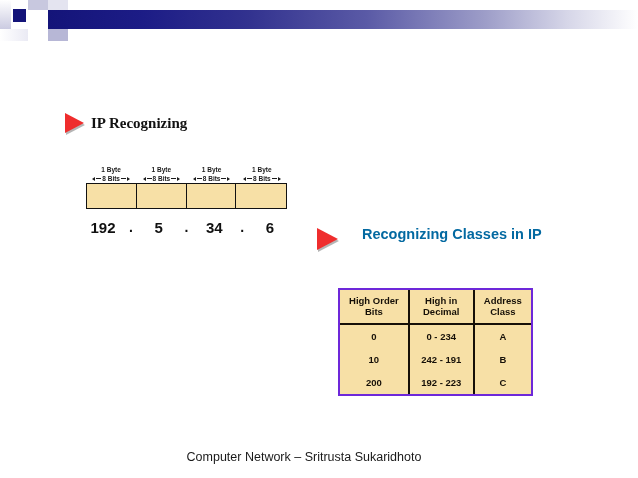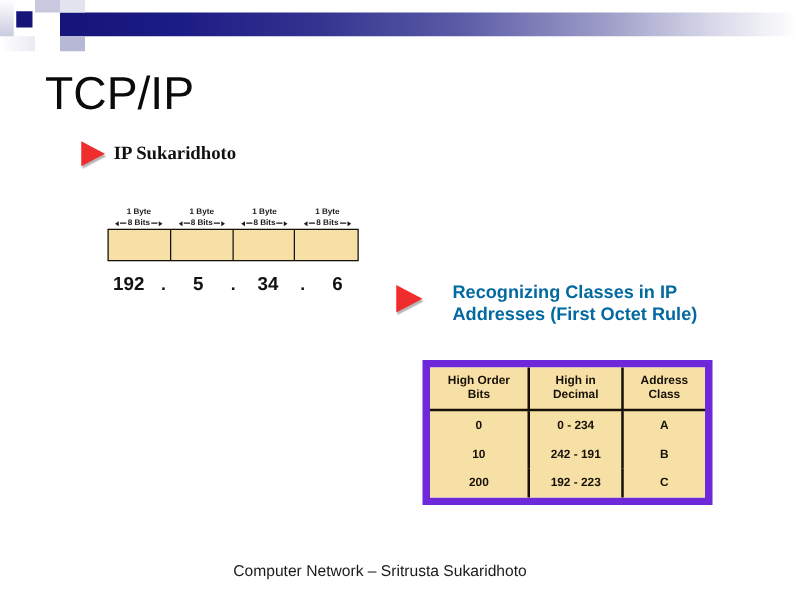--- a/index.html
+++ b/index.html
@@ -159,22 +159,22 @@
     color: #111111;
   }
   .octet-values .num { width: 34px; text-align: center; }
   .octet-values .dot { width: 10px; text-align: center; font-size: 14px; }
 
   
   .class-table {
     position: absolute;
     left: 338px;
     top: 288px;
-    width: 232px;
-    border: 6px solid #6d28d9;
+    width: 195px;
+    border: 2px solid #6d28d9;
     box-sizing: border-box;
     background: #c2410c;
     border-collapse: collapse;
   }
   .class-table table {
     width: 100%;
     border-collapse: collapse;
     background: #f7e0a6;
   }
   .class-table th {
@@ -224,24 +224,23 @@
     <div class="banner-bar"></div>
     <div class="sq sq-b"></div>
     <div class="sq sq-g"></div>
     <div class="sq sq-f"></div>
     <div class="sq sq-c"></div>
     <div class="sq sq-d"></div>
     <div class="sq sq-e"></div>
     <div class="sq sq-a"></div>
   </div>
 
-  <div class="slide-title">TCP/IP</div>
 
   <div class="tri tri-1"></div>
-  <div class="subhead-1">IP Sukaridhoto</div>
+  <div class="subhead-1">IP Recognizing</div>
 
   <div class="byte-diagram">
     <div class="byte-heads">
       <div class="byte-head">
         <div>1 Byte</div>
         <div class="bits-line">
           <span class="arrow-l"></span>
             <span class="dash"></span>
           <span>8 Bits</span>
           <span class="dash"></span>
@@ -293,21 +292,20 @@
     <span class="num">5</span>
     <span class="dot">.</span>
     <span class="num">34</span>
     <span class="dot">.</span>
     <span class="num">6</span>
   </div>
 
   <div class="tri tri-2"></div>
   <div class="subhead-2">
     <div>Recognizing Classes in IP</div>
-    <div>Addresses (First Octet Rule)</div>
   </div>
 
   <div class="class-table">
     <table>
       <thead>
         <tr>
           <th class="col-1">
             <div>High Order</div>
             <div>Bits</div>
           </th>

